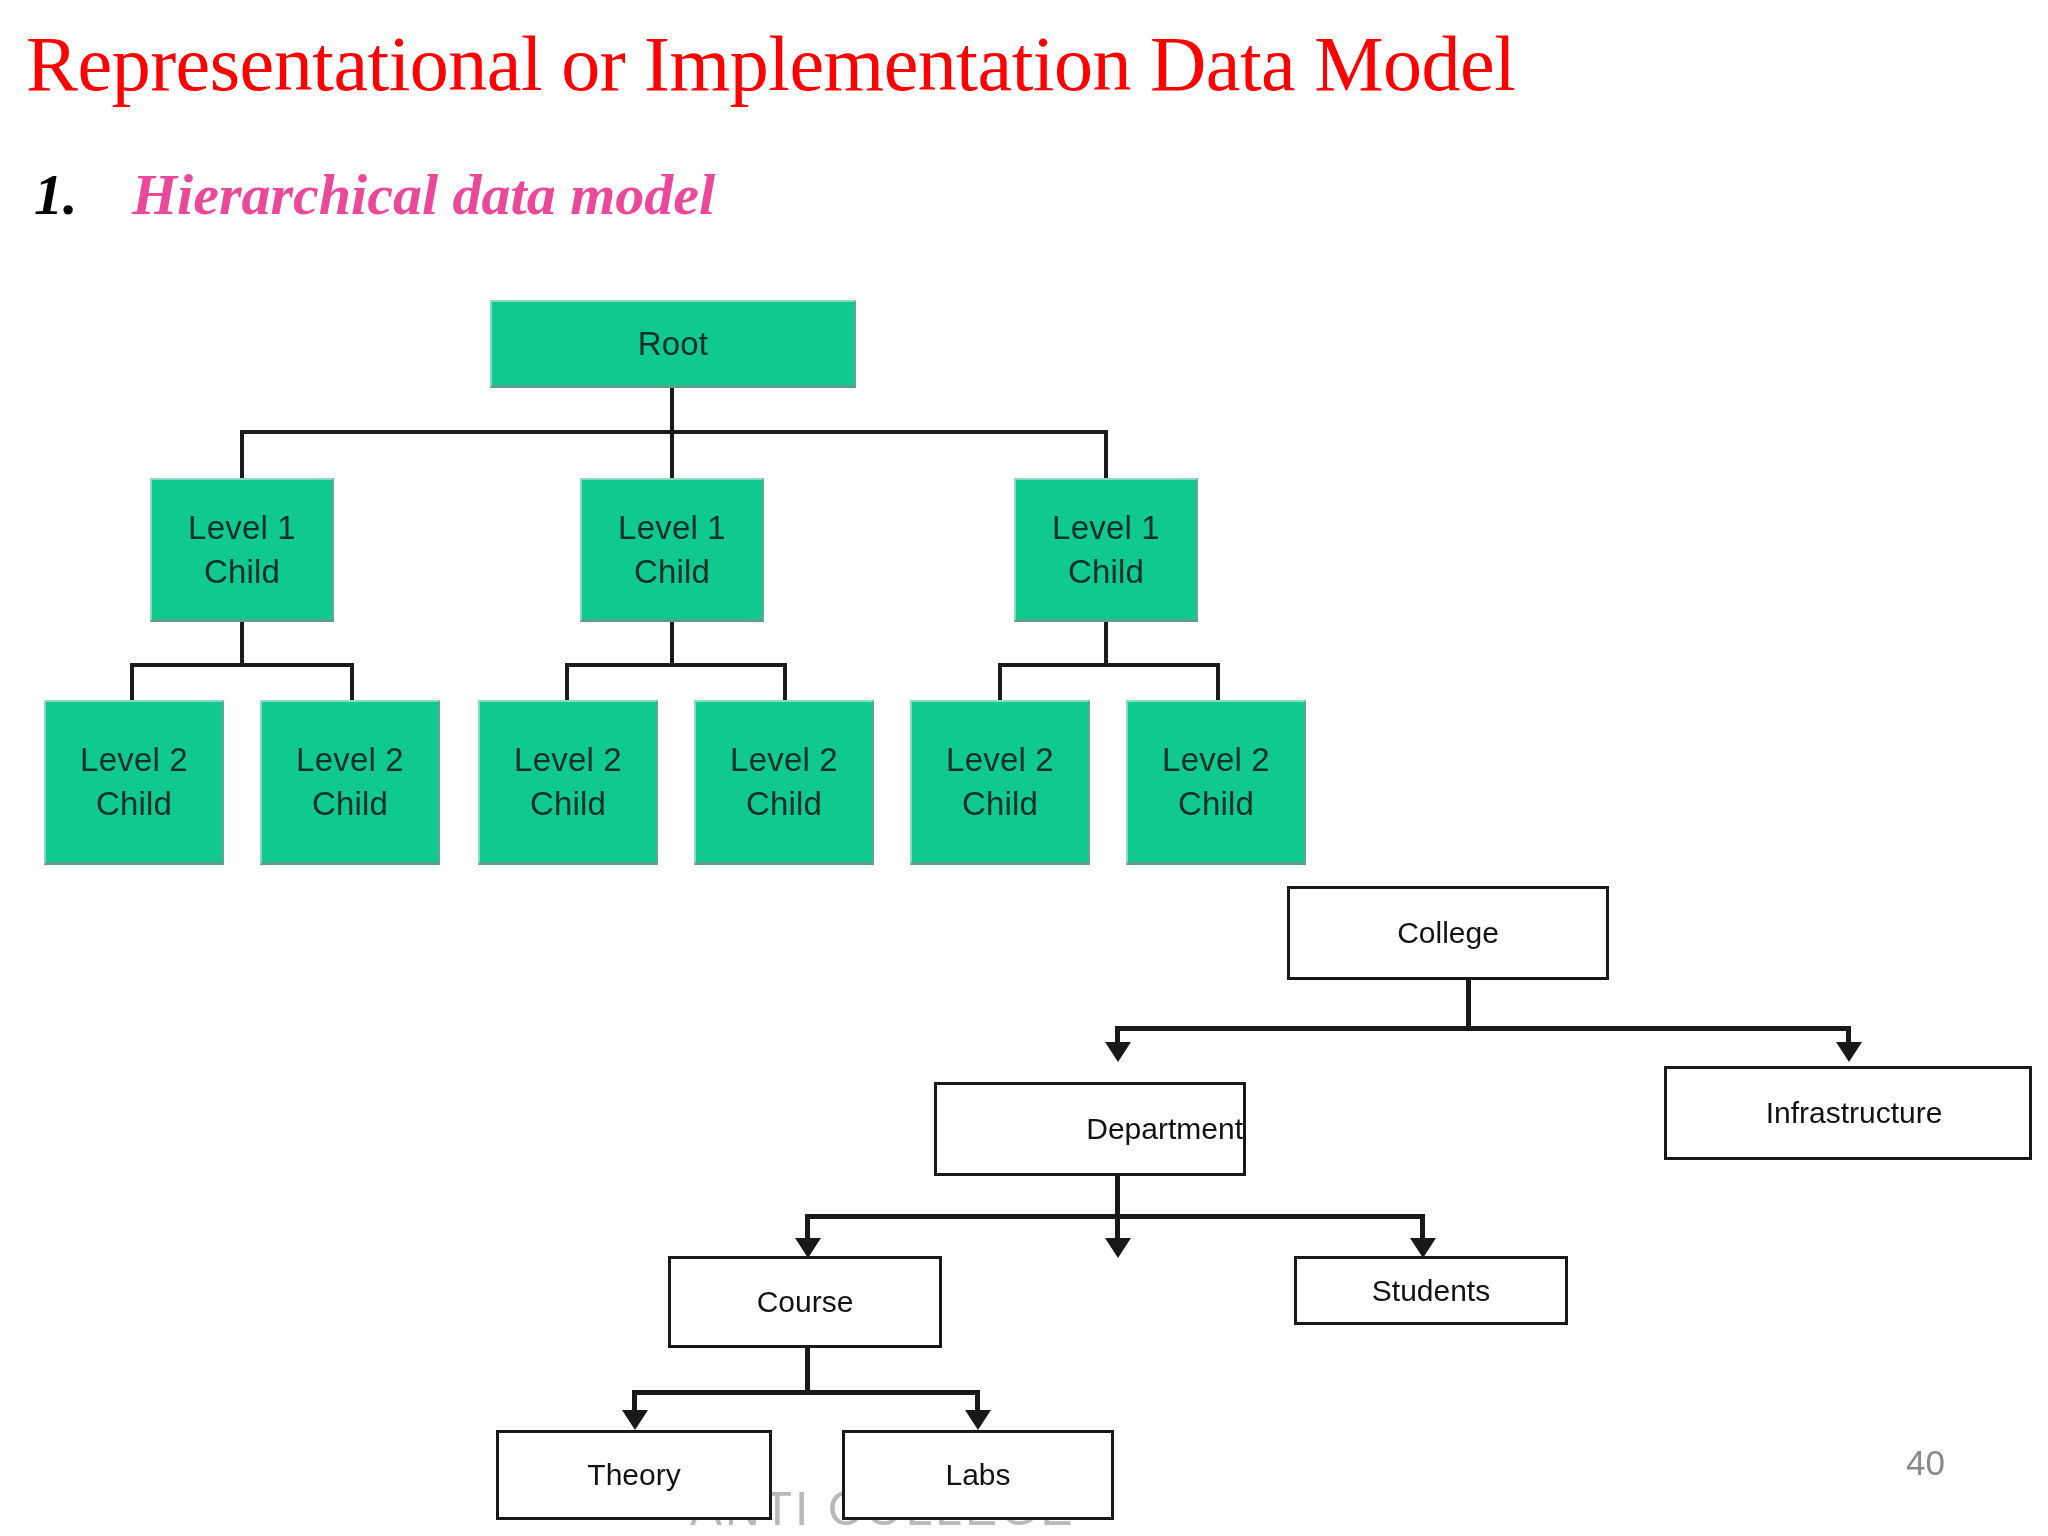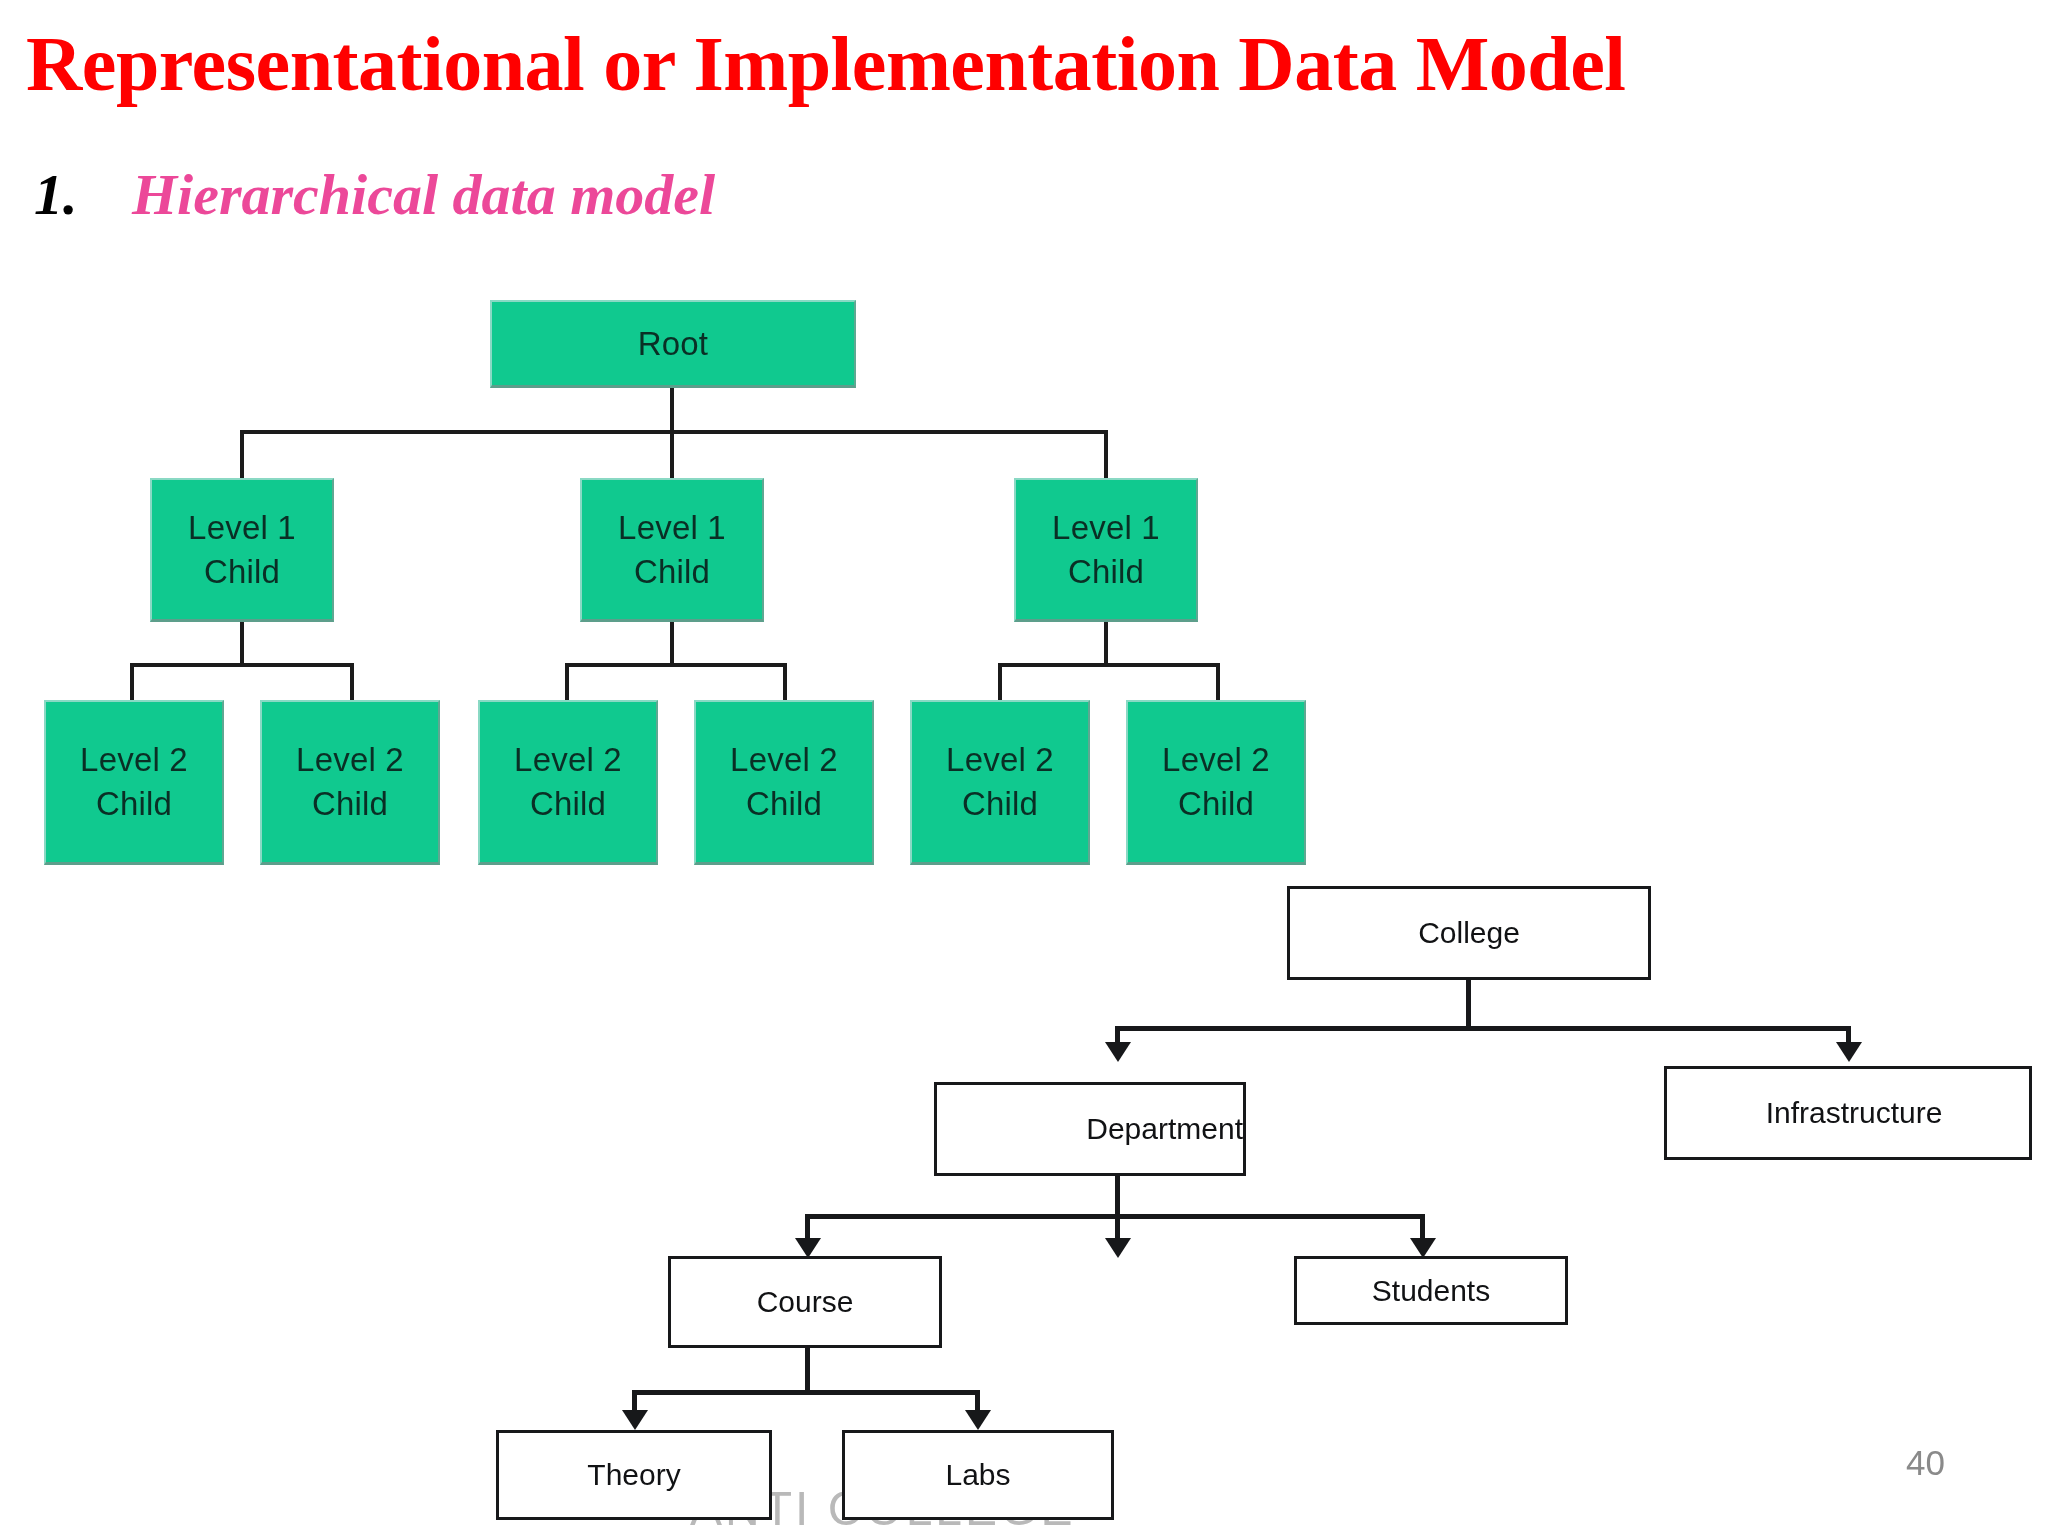--- a/index.html
+++ b/index.html
@@ -15,21 +15,21 @@
     font-family: "Liberation Sans", sans-serif;
   }
 
   
   .slide-title {
     position: absolute;
     left: 26px;
     top: 18px;
     width: 2000px;
     font-family: "Liberation Serif", serif;
-    font-weight: bold;
+    font-weight: normal;
     font-size: 78px;
     line-height: 92px;
     color: #FF0000;
     letter-spacing: -0.5px;
     white-space: nowrap;
   }
 
   
   .bullet-row {
     position: absolute;
@@ -242,21 +242,21 @@
   <div class="warrow" style="left:1410px; top:1238px;"></div>
 
   <div class="wline" style="left:805px; top:1348px; width:5px; height:46px;"></div>
 
   <div class="wline" style="left:632px; top:1390px; width:348px; height:5px;"></div>
   <div class="wline" style="left:632px; top:1390px; width:5px; height:22px;"></div>
   <div class="warrow" style="left:622px; top:1410px;"></div>
   <div class="wline" style="left:975px; top:1390px; width:5px; height:22px;"></div>
   <div class="warrow" style="left:965px; top:1410px;"></div>
 
-  <div class="wbox" style="left:1287px; top:886px; width:364px; height:94px;">
+  <div class="wbox" style="left:1287px; top:886px; width:322px; height:94px;">
     <span>College</span>
   </div>
 
   <div class="wbox" style="left:934px; top:1082px; width:312px; height:94px;justify-content:flex-end;">
     <span>Department</span>
   </div>
   <div class="wbox" style="left:1664px; top:1066px; width:368px; height:94px;padding-left:12px;">
     <span>Infrastructure</span>
   </div>
 

